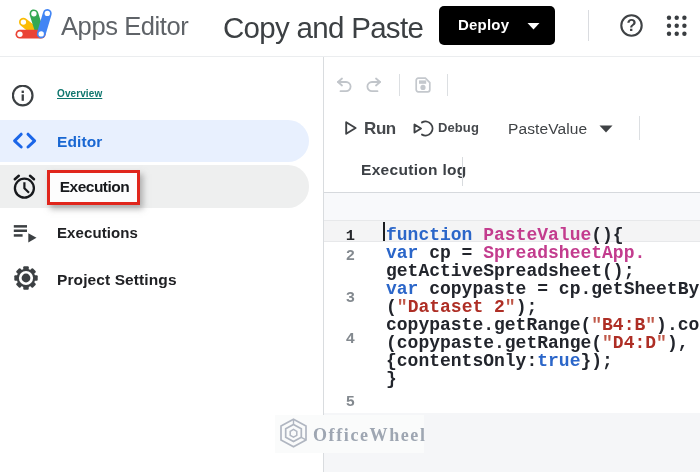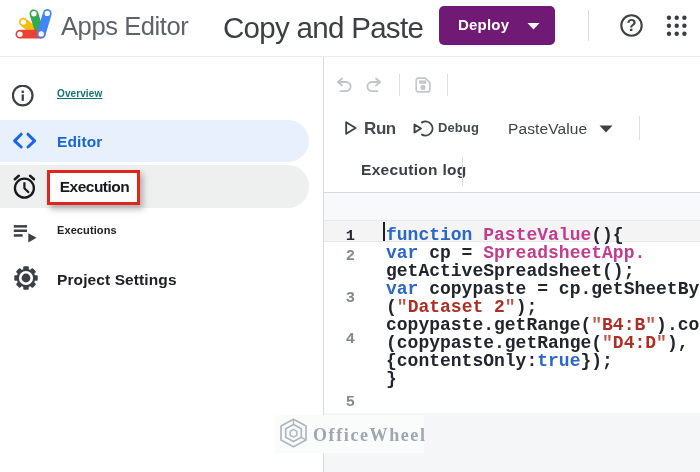--- a/index.html
+++ b/index.html
@@ -18,21 +18,21 @@
   <line x1="36.3" y1="7.4" x2="30.2" y2="27.9" stroke="#4285f4" stroke-width="8.8" stroke-linecap="round"></line>
   <circle cx="8.9" cy="28.2" r="2.7" fill="#fff"></circle>
   <circle cx="12.4" cy="16.1" r="2.7" fill="#fff"></circle>
   <circle cx="22.9" cy="7.8" r="2.7" fill="#fff"></circle>
   <circle cx="36.3" cy="7.4" r="2.7" fill="#fff"></circle>
   <circle cx="30.2" cy="27.9" r="2.7" fill="#fff"></circle>
 </svg>
 <div class="abs" style="left:61px;top:11px;font-size:25.5px;line-height:30px;color:#5f6368;letter-spacing:-0.4px;">Apps Editor</div>
 <div class="abs" style="left:223px;top:9.5px;font-size:29.5px;line-height:35px;color:#3c4043;letter-spacing:-0.7px;">Copy and Paste</div>
 
-<div class="abs" style="left:439px;top:6px;width:116px;height:39px;background:#701a75;border-radius:5px;">
+<div class="abs" style="left:439px;top:6px;width:116px;height:39px;background:#000000;border-radius:5px;">
   <span class="abs" style="left:19px;top:10px;font-size:15px;font-weight:bold;color:#fff;letter-spacing:0.2px;">Deploy</span>
   <svg class="abs" style="left:88px;top:17px;" width="13" height="7" viewBox="0 0 13 7">
       <path d="M0.5 0 L12.5 0 L6.5 6.5 Z" fill="#fff"></path>
     </svg>
 </div>
 
 <div class="abs" style="left:588px;top:10px;width:1px;height:31px;background:#dadce0;"></div>
 
 <svg class="abs" style="left:619px;top:13px;" width="25" height="25" viewBox="0 0 25 25">
   <circle cx="12.5" cy="12.5" r="10.2" fill="none" stroke="#3f4245" stroke-width="2.1"></circle>
@@ -84,21 +84,21 @@
 <div class="abs" style="left:59.7px;top:178px;font-size:15.5px;font-weight:bold;color:#17191c;letter-spacing:-0.5px;">Execution</div>
 
 <svg class="abs" style="left:12px;top:222px;" width="26" height="24" viewBox="0 0 26 24">
   <g fill="#3c4043">
     <rect x="1.8" y="3.1" width="13.2" height="2.5"></rect>
     <rect x="1.8" y="7.5" width="13.2" height="2.5"></rect>
     <rect x="1.8" y="12.2" width="8.8" height="2.5"></rect>
     <path d="M16.3 11.2 L16.3 20.4 L24.5 15.8 Z"></path>
   </g>
 </svg>
-<div class="abs" style="left:57px;top:224px;font-size:11px;font-weight:bold;color:#202124;letter-spacing:0.1px;">Executions</div>
+<div class="abs" style="left:57px;top:224px;font-size:15px;font-weight:bold;color:#202124;letter-spacing:0.1px;">Executions</div>
 
 <svg class="abs" style="left:13px;top:265px;" width="26" height="26" viewBox="0 0 26 26">
   <g fill="#3c4043">
     <path d="M13 1.8 a11.2 11.2 0 0 1 0 22.4 a11.2 11.2 0 0 1 0 -22.4 Z" fill="none"></path>
     <g>
       <circle cx="13" cy="13" r="9.3"></circle>
       <g transform="rotate(0 13 13)">
           <rect x="10.25" y="1.3" width="5.5" height="5.6" rx="1"></rect>
         </g>
       <g transform="rotate(45 13 13)">

